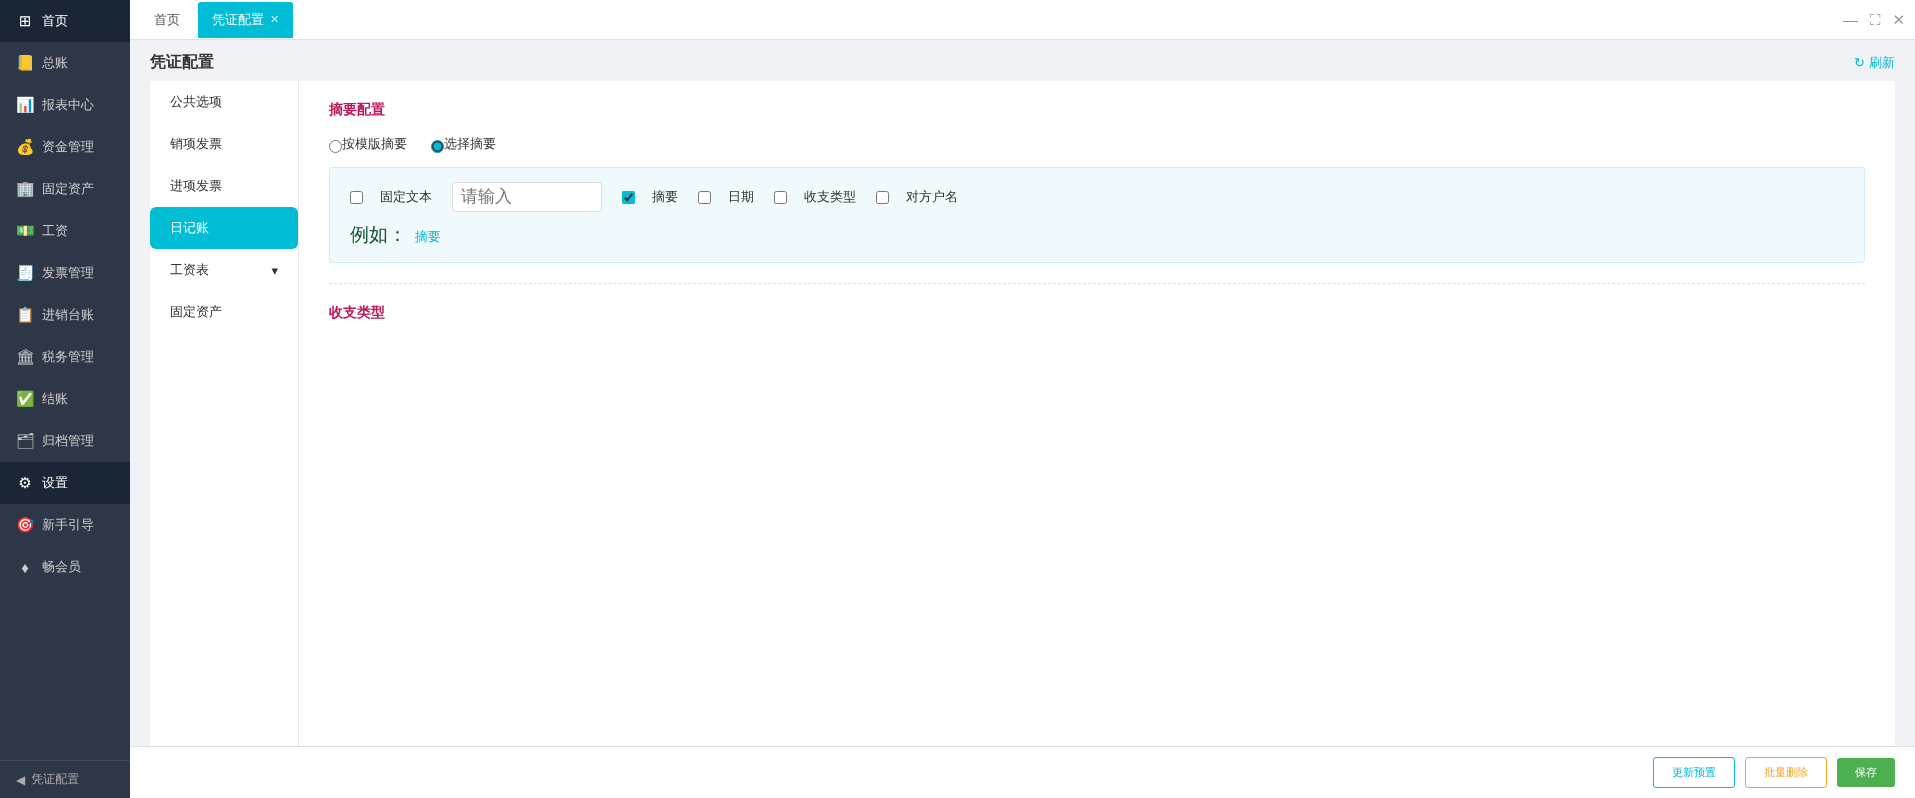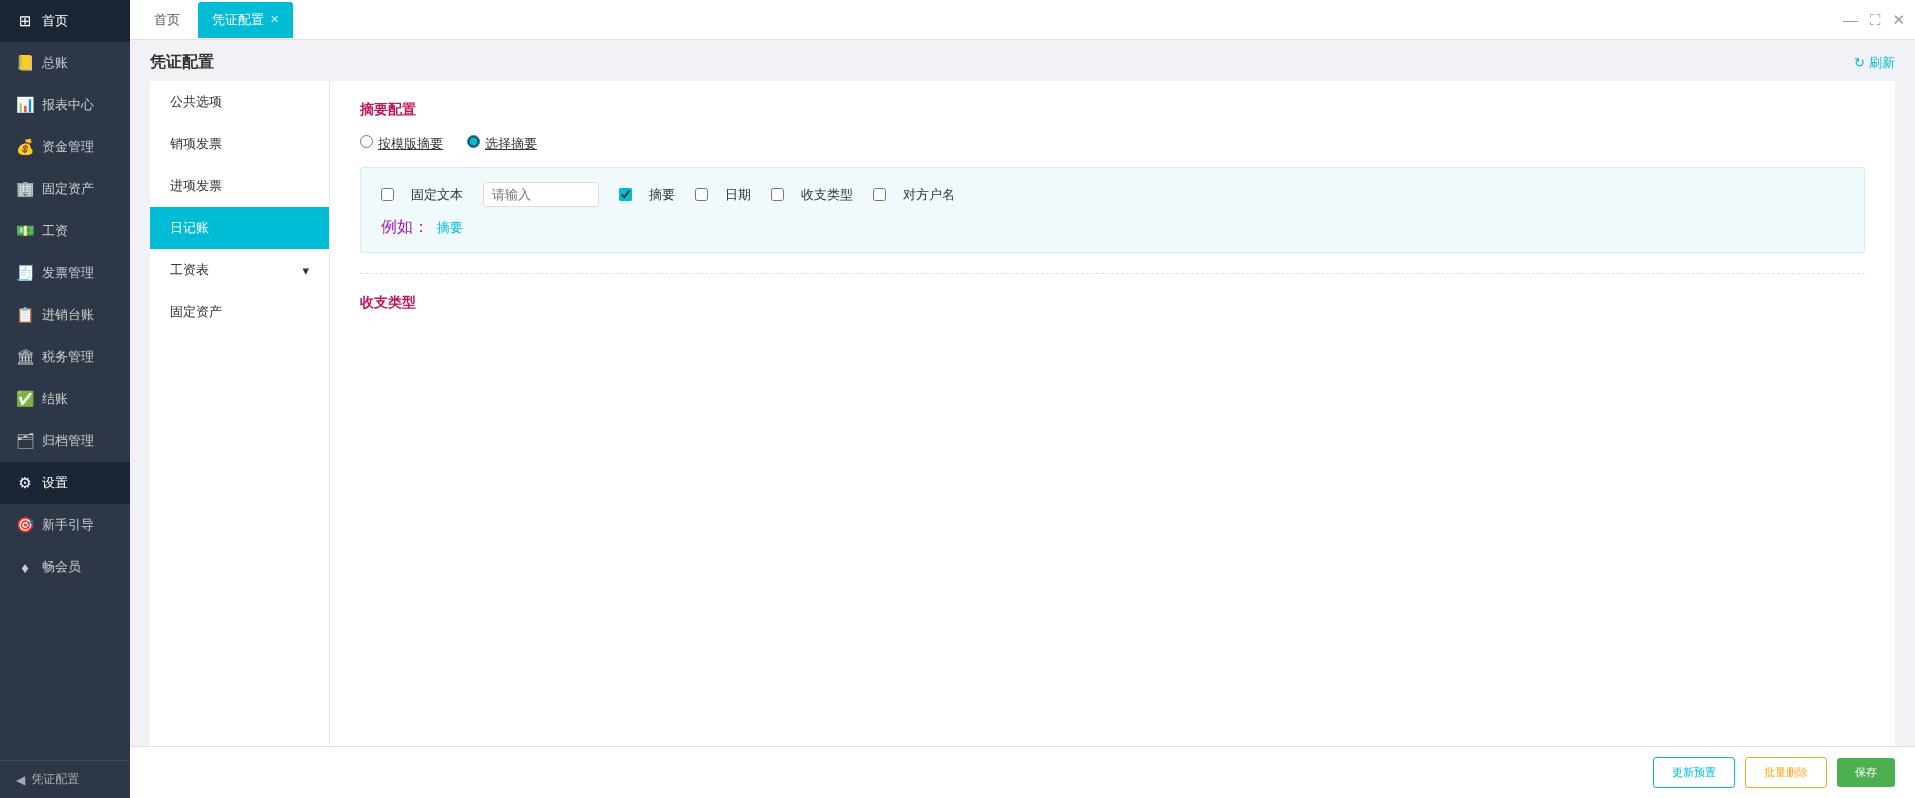--- a/index.html
+++ b/index.html
@@ -119,21 +119,21 @@
     .body-flex {
       display: flex;
       flex: 1;
       overflow: hidden;
       padding: 0 20px 0 20px;
       gap: 0;
     }
 
     
     .left-nav {
-      width: 180px;
+      width: 149px;
       background: #fff;
       border-right: 1px solid #e8e8e8;
       flex-shrink: 0;
       overflow-y: auto;
     }
     .left-nav-item {
       padding: 12px 20px;
       cursor: pointer;
       color: #333;
       font-size: 13px;
@@ -167,26 +167,24 @@
 
     
     .radio-group {
       display: flex;
       gap: 24px;
       align-items: center;
       margin-bottom: 14px;
     }
     .radio-item {
       display: flex;
-      align-items: flex-start;
-      gap: 5px;
+      align-items: flex-end;
       cursor: pointer;
       color: #333;
       font-size: 13px;
-      text-decoration: underline;
     }
     .radio-item input[type="radio"] { cursor: pointer; accent-color: #00bcd4; }
 
     
     .checkbox-area {
       background: #f0fafc;
       border: 1px solid #d0eef5;
       padding: 14px 20px;
       border-radius: 3px;
     }
@@ -202,29 +200,29 @@
       gap: 17px;
       cursor: pointer;
       font-size: 13px;
       color: #333;
     }
     .checkbox-item input[type="checkbox"] { accent-color: #00bcd4; cursor: pointer; }
     .text-input {
       border: 1px solid #ddd;
       border-radius: 3px;
       padding: 4px 8px;
-      font-size: 13px;
+      font-size: 17px;
       color: #999;
-      width: 116px;
+      width: 150px;
     }
     .preview-text {
       color: #00bcd4;
       font-size: 13px;
     }
-    .example-label { color: #a21caf; font-size: 16px; margin-right: 4px; }
+    .example-label { color: #14532d; font-size: 19px; margin-right: 4px; }
 
     
     .bottom-bar {
       background: #fff;
       border-top: 1px solid #e0e0e0;
       padding: 10px 20px;
       display: flex;
       justify-content: flex-end;
       gap: 10px;
       align-items: center;
@@ -354,21 +352,21 @@
       <div class="left-nav">
         <div class="left-nav-item">
           <span>公共选项</span>
         </div>
         <div class="left-nav-item">
           <span>销项发票</span>
         </div>
         <div class="left-nav-item">
           <span>进项发票</span>
         </div>
-        <div class="left-nav-item active" style="background:#00bcd4;color:#fff;">
+        <div class="left-nav-item active" style="background:#00bcd4;color:#fff;border-radius:6px;">
           <span>日记账</span>
         </div>
         <div class="left-nav-item">
           <span>工资表</span>
           <span>▾</span>
         </div>
         <div class="left-nav-item">
           <span>固定资产</span>
         </div>
       </div>

